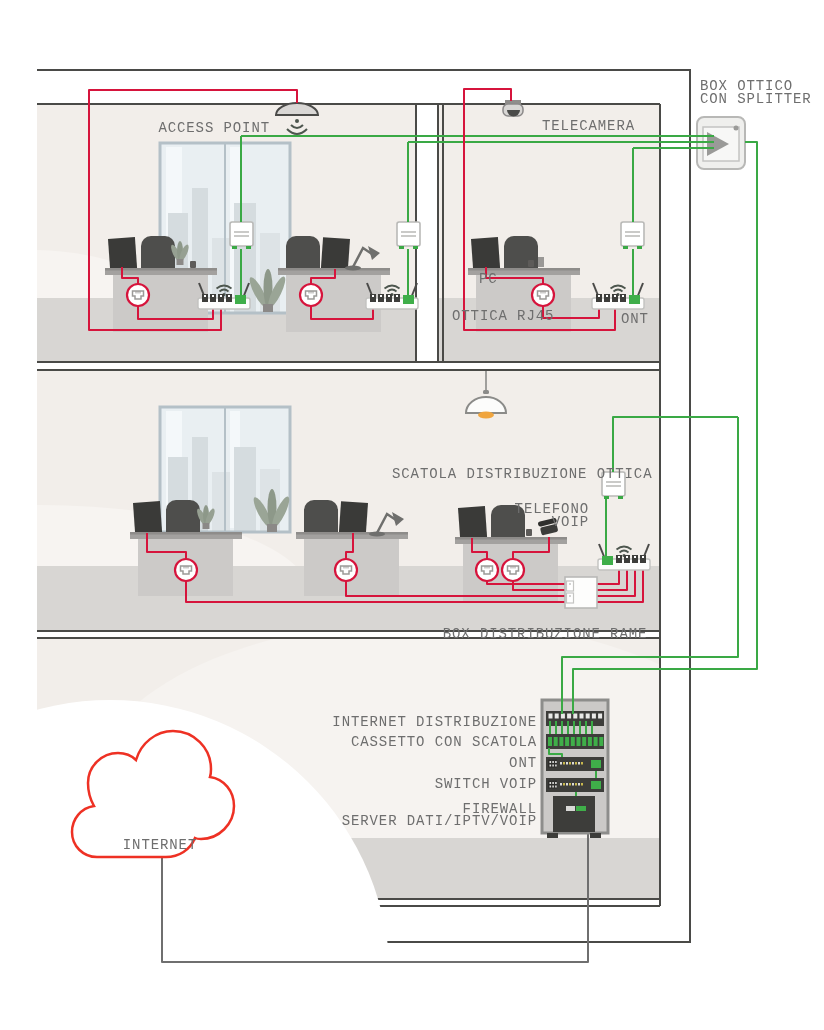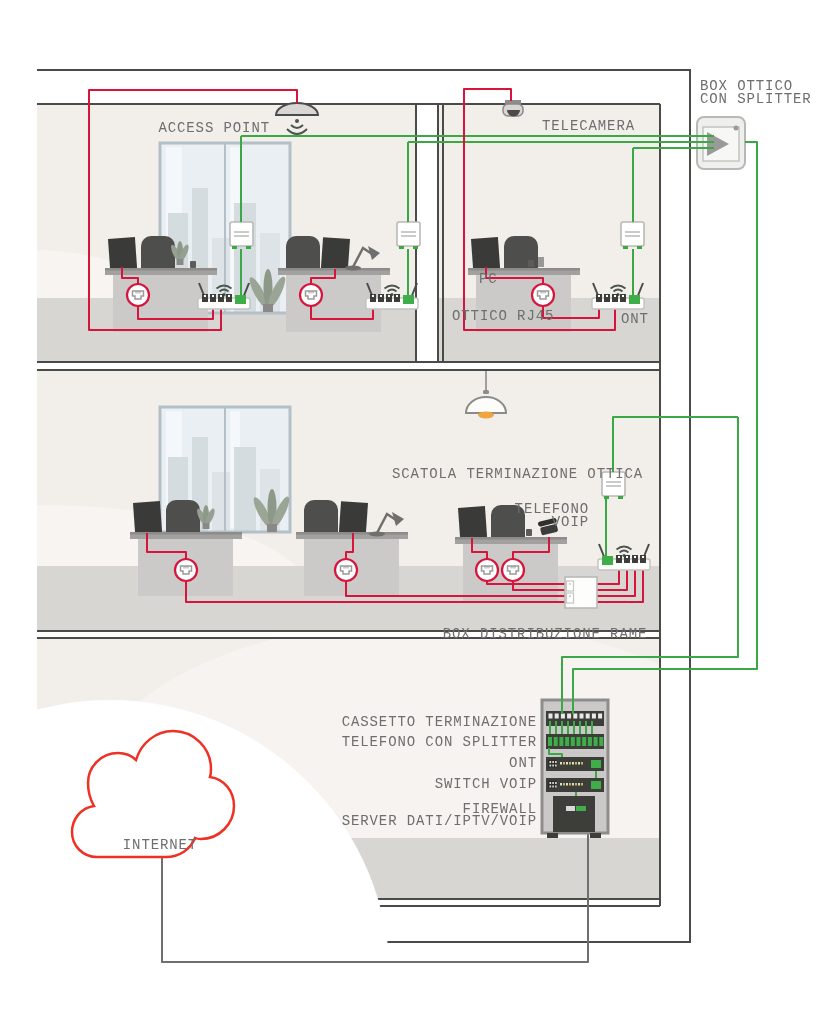--- a/index.html
+++ b/index.html
@@ -388,26 +388,26 @@
              C194,731 211,748 211,769 C211,772 211,774 210,777 C224,779 234,791 234,806
              C234,824 219,839 201,839 C199,839 197,839 195,838 C190,850 179,857 166,857 Z" fill="#ffffff" stroke="#ee3124" stroke-width="2.5"></path>
   </g>
 </svg>
 
 <div class="lbl r" style="left:140px;top:122px;width:130px;">ACCESS POINT</div>
 <div class="lbl" style="left:542px;top:120px;">TELECAMERA</div>
 <div class="lbl" style="left:700px;top:80px;">BOX OTTICO</div>
 <div class="lbl" style="left:700px;top:93px;text-align:right;">CON SPLITTER</div>
 <div class="lbl" style="left:479px;top:229px;margin-top:44px;">PC</div>
-<div class="lbl r" style="left:452px;top:310px;width:88px;">OTTICO RJ45</div>
+<div class="lbl r" style="left:452px;top:310px;width:88px;">OTTICA RJ45</div>
 <div class="lbl" style="left:621px;top:313px;">ONT</div>
-<div class="lbl r" style="left:392px;top:468px;width:208px;">SCATOLA TERMINAZIONE OTTICA</div>
+<div class="lbl r" style="left:392px;top:468px;width:208px;">SCATOLA DISTRIBUZIONE OTTICA</div>
 <div class="lbl r" style="left:499px;top:503px;width:90px;">TELEFONO</div>
 <div class="lbl r" style="left:499px;top:516px;width:90px;">VOIP</div>
 <div class="lbl c" style="left:420px;top:613px;width:250px;">BOX DISTRIBUZIONE RAME</div>
-<div class="lbl r" style="left:287px;top:716px;width:250px;">CASSETTO TERMINAZIONE</div>
-<div class="lbl r" style="left:287px;top:736px;width:250px;">TELEFONO CON SPLITTER</div>
+<div class="lbl r" style="left:287px;top:716px;width:250px;">INTERNET DISTRIBUZIONE</div>
+<div class="lbl r" style="left:287px;top:736px;width:250px;">CASSETTO CON SCATOLA</div>
 <div class="lbl r" style="left:287px;top:757px;width:250px;">ONT</div>
 <div class="lbl r" style="left:287px;top:778px;width:250px;">SWITCH VOIP</div>
 <div class="lbl r" style="left:287px;top:803px;width:250px;">FIREWALL</div>
 <div class="lbl r" style="left:287px;top:815px;width:250px;">SERVER DATI/IPTV/VOIP</div>
 <div class="lbl c" style="left:112px;top:824px;width:96px;">INTERNET</div>
 </div>
 
 </body></html>

